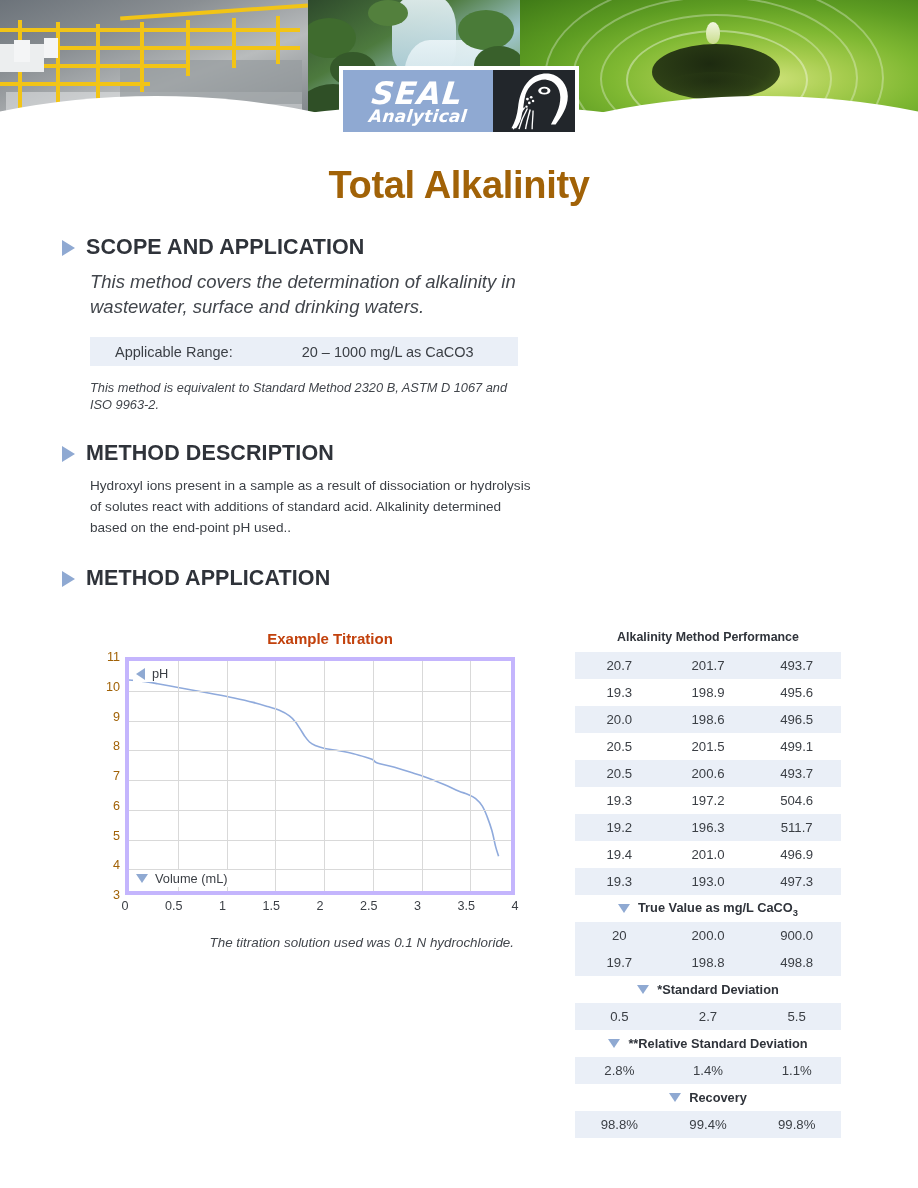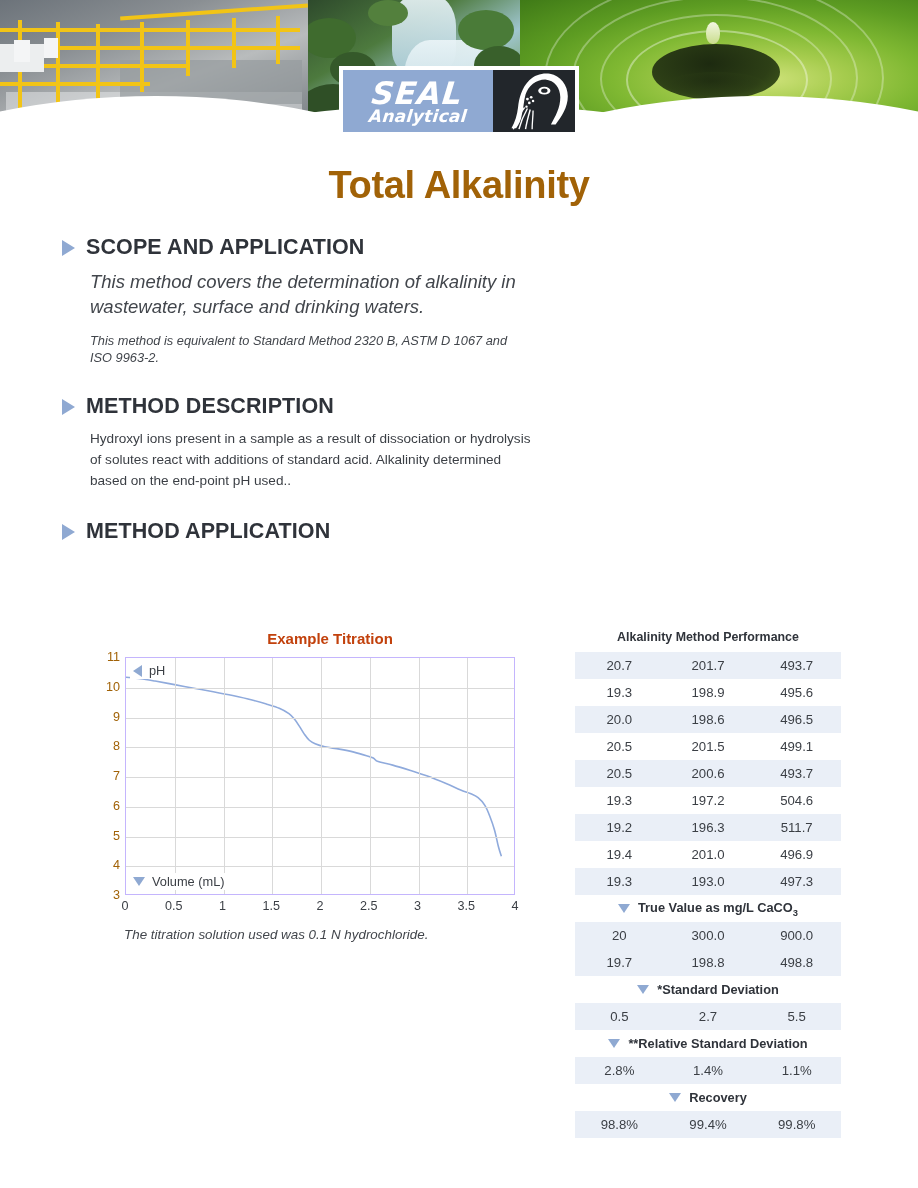--- a/index.html
+++ b/index.html
@@ -125,21 +125,21 @@
 
   .y-axis-labels {
     position: absolute; left: 0; top: 4px; width: 24px; height: 238px;
   }
   .y-lab {
     position: absolute; right: 0; font-size: 12.6px; color: #a16207;
     transform: translateY(-50%); text-align: right;
   }
   .plot {
     position: absolute; left: 29px; top: 4px; width: 390px; height: 238px;
-    border: 1px solid #c4b5fd; background: #ffffff;
+    border: 4px solid #c4b5fd; background: #ffffff;
   }
   .grid-h { position: absolute; left: 0; width: 100%; height: 1px; background: #d9d9d9; }
   .grid-v { position: absolute; top: 0; height: 100%; width: 1px; background: #d9d9d9; }
 
   .curve-svg { position: absolute; inset: 0; }
 
   .axis-tag {
     position: absolute; display: flex; align-items: center; gap: 7px;
     font-size: 12.8px; color: #3b3f45; background: #ffffff;
     padding: 1px 5px 1px 3px;
@@ -151,21 +151,21 @@
   .tri-down-sm {
     width: 0; height: 0; border-top: 9px solid #8fa9d2;
     border-left: 6px solid transparent; border-right: 6px solid transparent;
   }
   .x-axis-labels { position: absolute; left: 29px; top: 246px; width: 390px; height: 18px; }
   .x-lab {
     position: absolute; font-size: 12.6px; color: #3b3f45;
     transform: translateX(-50%);
   }
   .chart-caption {
-    margin-top: 16px; margin-left: 28px; width: 390px; text-align: left;
+    margin-top: 24px; margin-left: 28px; width: 390px; text-align: right;
     font-size: 13.4px; font-style: italic; color: #42464c;
   }
 
   
   .table-wrap { position: absolute; left: 575px; top: 395px; width: 266px; }
   .table-title {
     text-align: center; font-size: 12.4px; font-weight: bold; color: #2f333a;
     margin-bottom: 8px;
   }
   .trow { display: flex; height: 27px; align-items: center; }
@@ -267,20 +267,24 @@
 
 <div class="content">
 
   <div class="section-head">
     <span class="tri-right"></span>
     <span class="section-title">SCOPE AND APPLICATION</span>
   </div>
 
   <div class="intro">This method covers the determination of alkalinity in wastewater, surface and drinking waters.</div>
 
+  <div class="range-box">
+    <span class="range-label">Applicable Range:</span>
+    <span class="range-value">20 – 1000 mg/L as CaCO3</span>
+  </div>
 
   <div class="equiv">This method is equivalent to Standard Method 2320 B, ASTM D 1067 and ISO 9963-2.</div>
 
   <div class="section-head">
     <span class="tri-right"></span>
     <span class="section-title">METHOD DESCRIPTION</span>
   </div>
 
   <div class="para">Hydroxyl ions present in a sample as a result of dissociation or hydrolysis of solutes react with additions of standard acid. Alkalinity determined based on the end-point pH used..</div>
 
@@ -392,21 +396,21 @@
           <div class="tcell">19.3</div>
           <div class="tcell">193.0</div>
           <div class="tcell">497.3</div>
         </div>
         <div class="thead-row">
           <span class="tri-down-sm"></span>
           <span class="thead-label">True Value as mg/L CaCO<sub>3</sub></span>
         </div>
         <div class="trow shade">
           <div class="tcell">20</div>
-          <div class="tcell">300.0</div>
+          <div class="tcell">200.0</div>
           <div class="tcell">900.0</div>
         </div>
         <div class="trow shade">
           <div class="tcell">19.7</div>
           <div class="tcell">198.8</div>
           <div class="tcell">498.8</div>
         </div>
         <div class="thead-row">
           <span class="tri-down-sm"></span>
           <span class="thead-label">*Standard Deviation</span>

